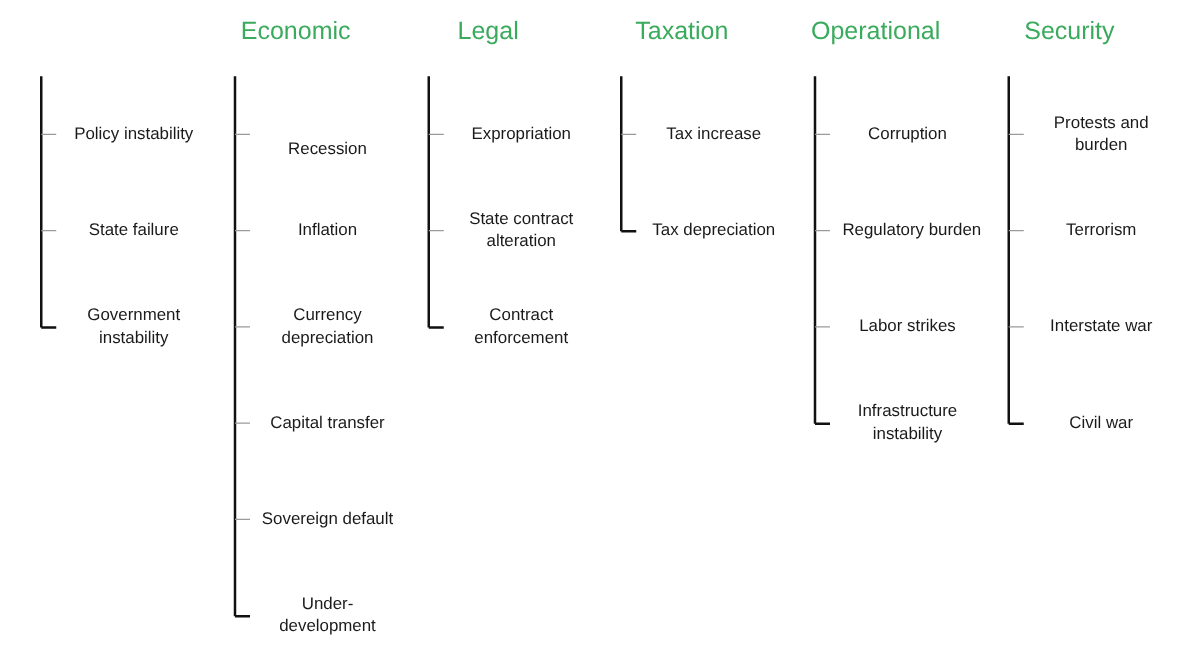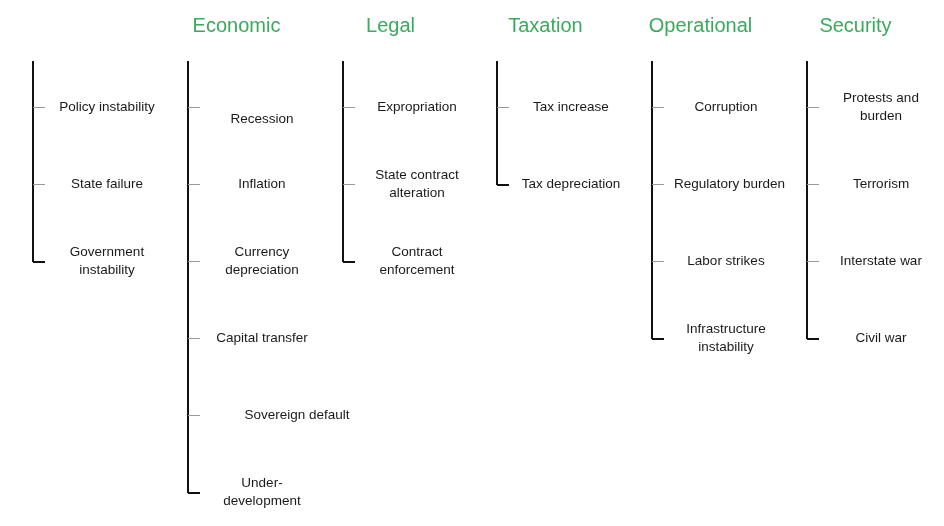--- a/index.html
+++ b/index.html
@@ -49,21 +49,21 @@
       <div class="item" style="top: 261px;">
         <div class="tick" style="left: 29px;"></div>
         <div class="label" style="left: 44px;">Currency depreciation</div>
       </div>
       <div class="item" style="top: 338px;">
         <div class="tick" style="left: 29px;"></div>
         <div class="label" style="left: 44px;">Capital transfer</div>
       </div>
       <div class="item" style="top: 415px;">
         <div class="tick" style="left: 29px;"></div>
-        <div class="label" style="left: 44px; margin-left: 35px;">Sovereign default</div>
+        <div class="label" style="left: 44px;">Sovereign default</div>
       </div>
       <div class="item" style="top: 492px;">
         <div class="tick last" style="left: 29px;"></div>
         <div class="label" style="left: 44px;">Under-development</div>
       </div>
     </div>
     <div class="column" style="left: 313px;">
       <div class="col-title">Legal</div>
       <div class="spine" style="left: 29px; height: 201px;"></div>
       <div class="item" style="top: 107px;">

